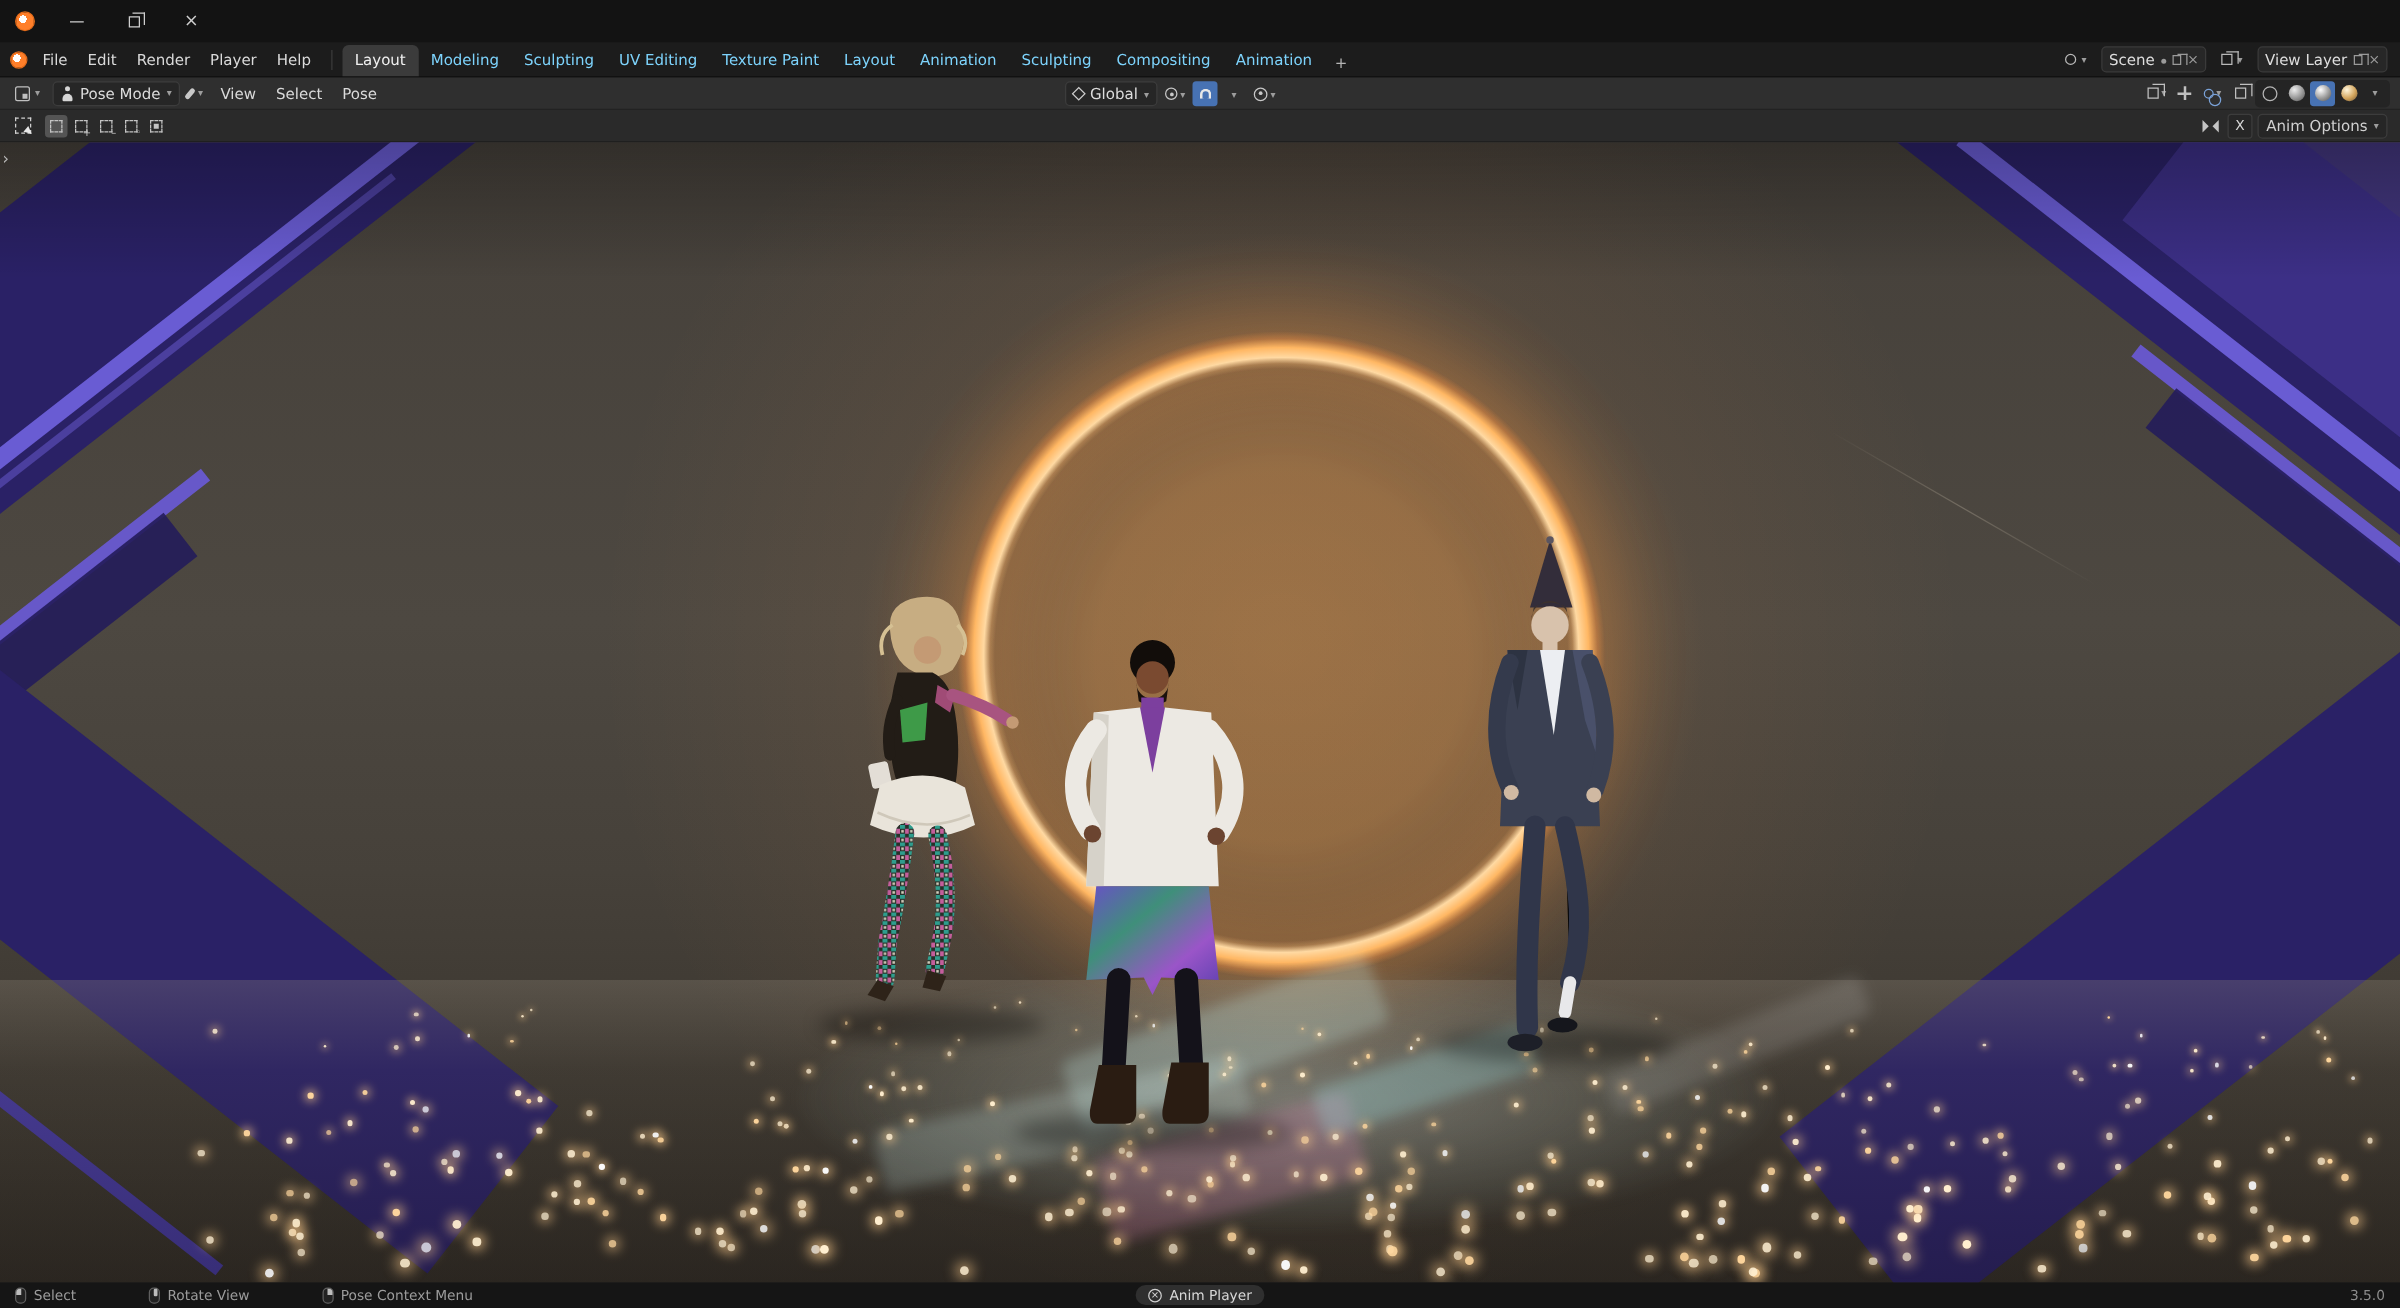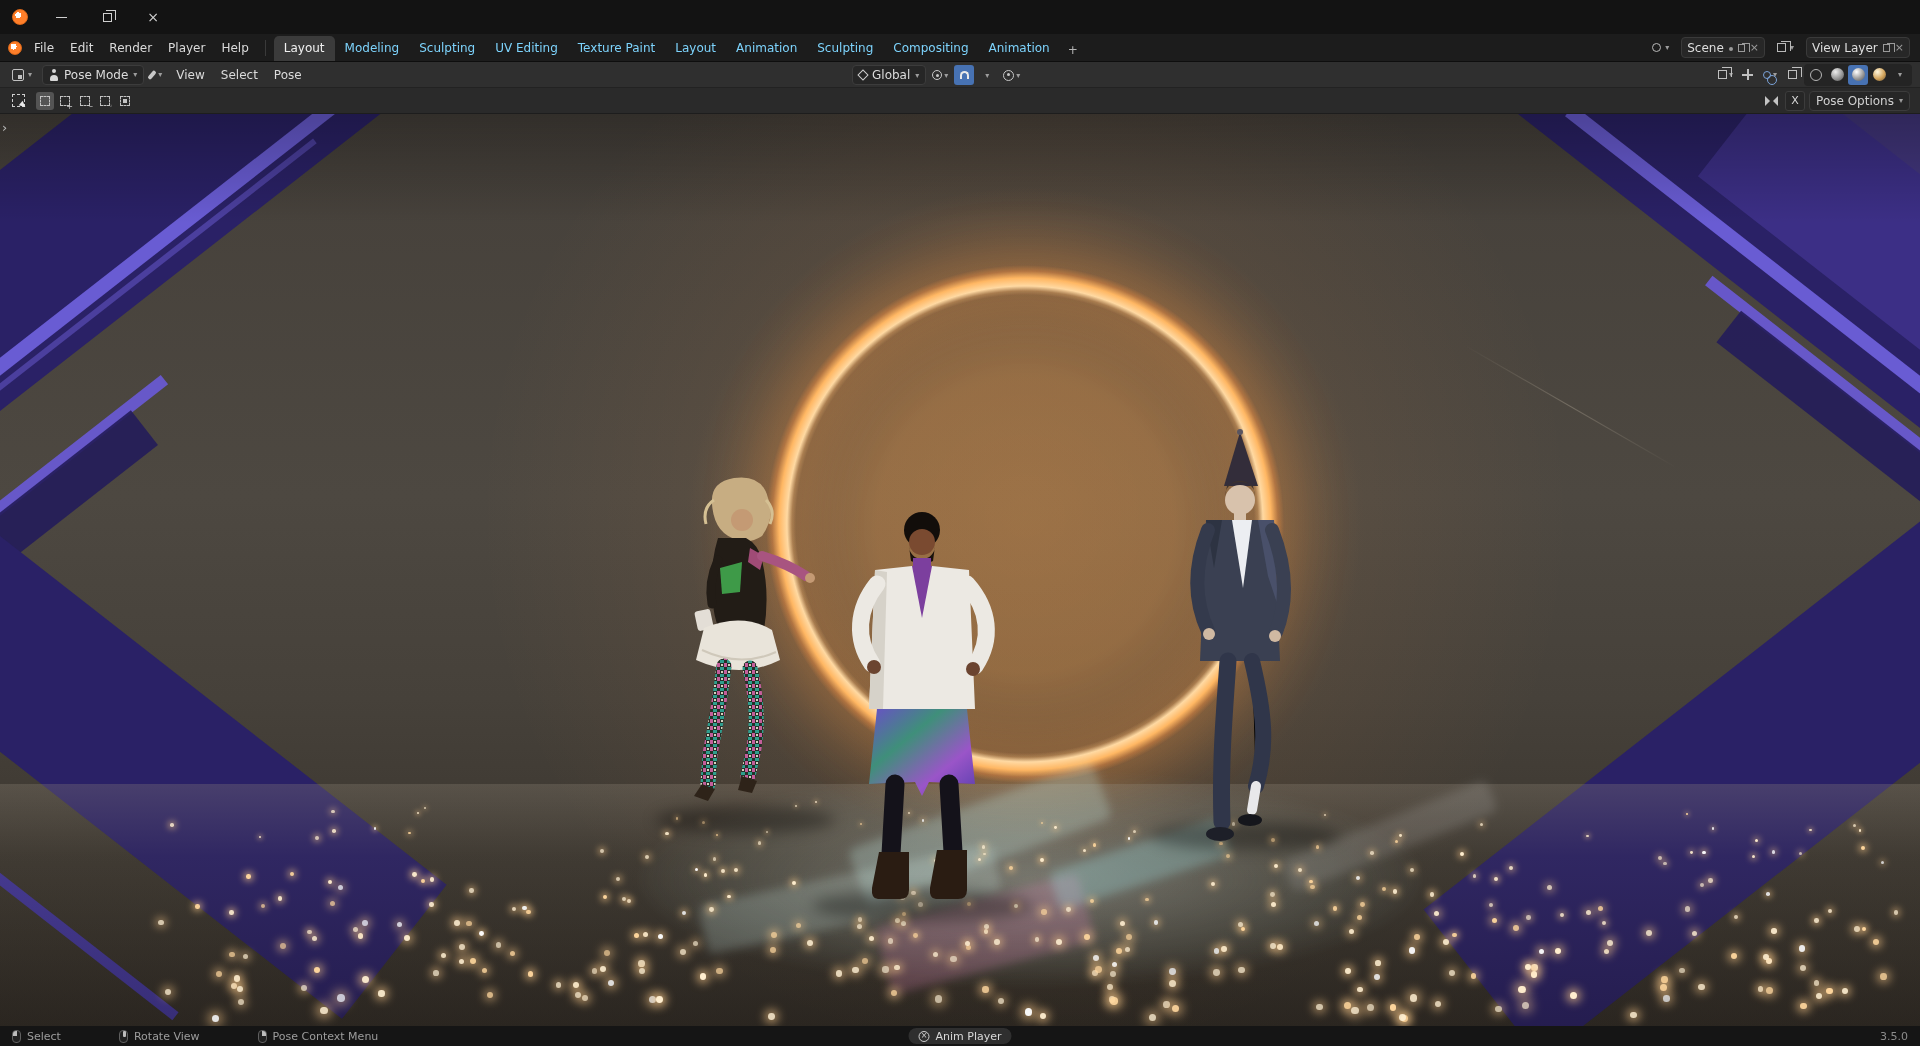--- a/index.html
+++ b/index.html
@@ -317,21 +317,21 @@
       <span class="selmode">
           <span class="sm-ic f"></span>
         </span>
     </div>
     <div id="toolrow-right">
       <span class="ibtn">
           <span class="icon-mirror"></span>
         </span>
       <span class="xtoggle">X</span>
       <div class="dd">
-        <span>Pose Options</span>
+        <span>Anim Options</span>
         <span class="chev">▾</span>
       </div>
     </div>
   </div>
 
   <div id="viewport">
 
     <div class="pshape" style="left:-150px;top:-20px;width:560px;height:190px;background:#2a2166;transform:rotate(-38deg);"></div>
     <div class="pshape" style="left:-150px;top:152px;width:540px;height:14px;background:#7466e6;opacity:.85;transform:rotate(-38deg);"></div>
     <div class="pshape" style="left:-150px;top:184px;width:520px;height:6px;background:#4b3f9e;transform:rotate(-38deg);"></div>

